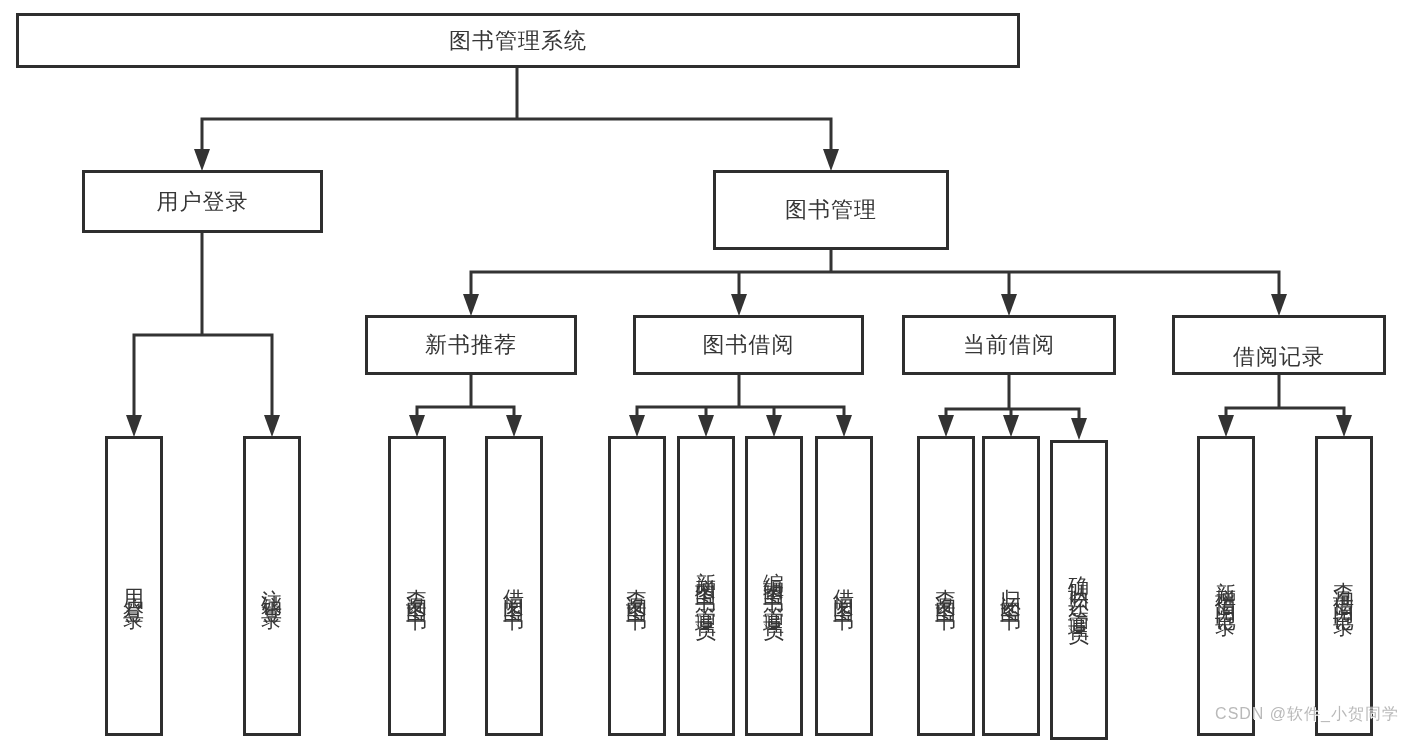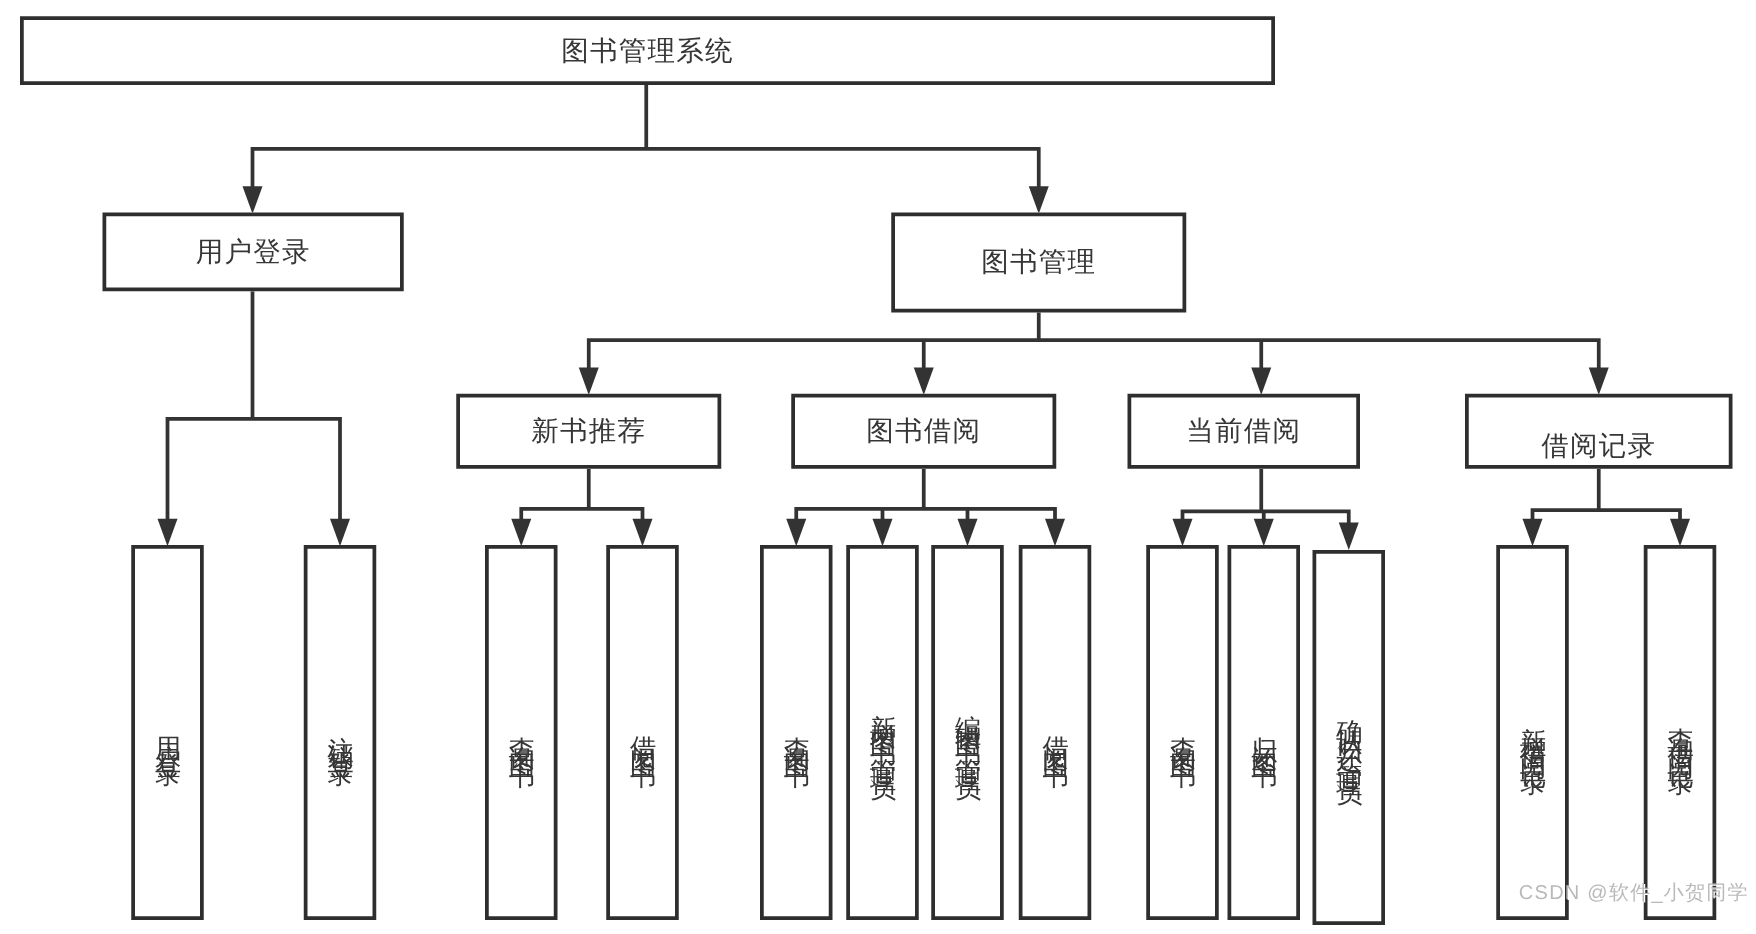--- a/index.html
+++ b/index.html
@@ -121,24 +121,24 @@
   <div class="node hnode" style="left:82px; top:170px; width:241px; height:63px;">
     <span class="lbl">用户登录</span>
   </div>
   <div class="node hnode" style="left:713px; top:170px; width:236px; height:80px;">
     <span class="lbl">图书管理</span>
   </div>
 
   <div class="node hnode" style="left:365px; top:315px; width:212px; height:60px;">
     <span class="lbl">新书推荐</span>
   </div>
-  <div class="node hnode" style="left:633px; top:315px; width:212px; height:60px;">
+  <div class="node hnode" style="left:633px; top:315px; width:231px; height:60px;">
     <span class="lbl">图书借阅</span>
   </div>
-  <div class="node hnode" style="left:902px; top:315px; width:186px; height:60px;">
+  <div class="node hnode" style="left:902px; top:315px; width:214px; height:60px;">
     <span class="lbl">当前借阅</span>
   </div>
   <div class="node hnode" style="left:1172px; top:315px; width:214px; height:60px;align-items:flex-end;">
     <span class="lbl">借阅记录</span>
   </div>
 
   <div class="node vnode" style="left:105px; top:436px; width:58px; height:300px;">
     <span class="lbl">用户登录</span>
   </div>
   <div class="node vnode" style="left:243px; top:436px; width:58px; height:300px;">

